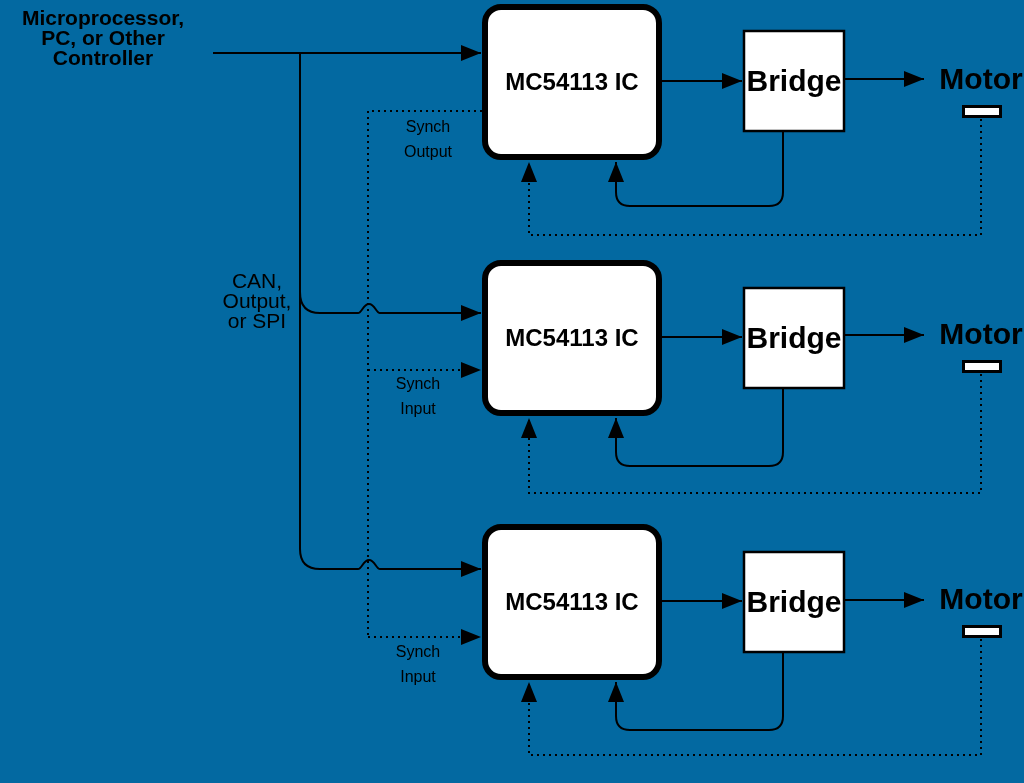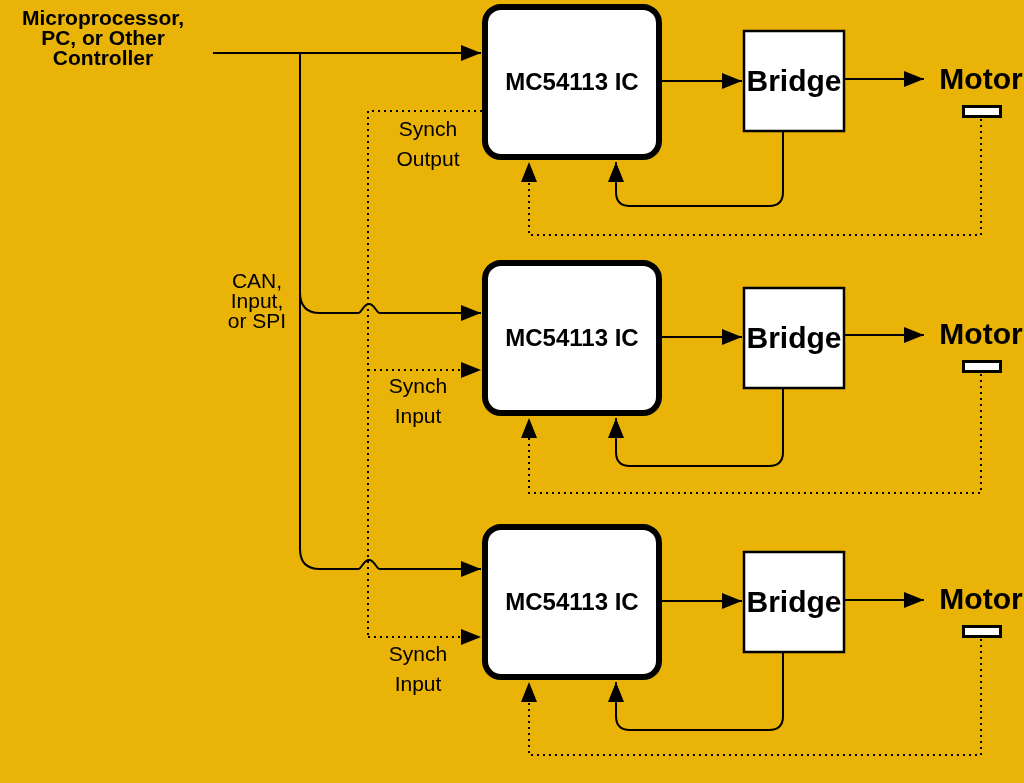--- a/index.html
+++ b/index.html
@@ -4,21 +4,21 @@
 <style>
   html, body { margin: 0; padding: 0; }
   body {
     font-family: "Liberation Sans", sans-serif;
     background: #ffffff;
   }
   .stage {
     position: relative;
     width: 1024px;
     height: 783px;
-    background: #eab308;
+    background: #0369a1;
     overflow: hidden;
   }
   .stage svg {
     position: absolute;
     left: 0; top: 0;
     width: 1024px; height: 783px;
   }
   .lbl {
     position: absolute;
     color: #000000;
@@ -28,21 +28,21 @@
   }
   .lbl-c {
     position: absolute;
     color: #000000;
     text-align: center;
     white-space: nowrap;
     transform: translate(-50%, -50%);
   }
   .controller { font-size: 21px; line-height: 20px; font-weight: bold; }
   .bus { font-size: 21px; line-height: 20px; }
-  .synch { font-size: 21px; line-height: 30px; }
+  .synch { font-size: 16px; line-height: 25px; }
   .icText { font-size: 24px; font-weight: bold; }
   .boxText { font-size: 30px; font-weight: bold; }
 </style>
 </head>
 <body>
 
 <div class="stage">
 
   <svg viewBox="0 0 1024 783">
     <defs>
@@ -83,21 +83,21 @@
     <rect x="963.5" y="626.5" width="37" height="10" fill="#fff" stroke="#000" stroke-width="3"></rect>
     <path d="M783,652 V716 Q783,730 769,730 H630 Q616,730 616,716 V682" fill="none" stroke="#000" stroke-width="2" marker-end="url(#ah)"></path>
     <path d="M981,639 V755 H529 V682" fill="none" stroke="#000" stroke-width="2" stroke-dasharray="2 4" marker-end="url(#ah)"></path>
   </svg>
 
   <div class="lbl controller" style="left:103px; top:8px;">Microprocessor,
 PC, or Other
 Controller</div>
 
   <div class="lbl bus" style="left:257px; top:271px;">CAN,
-Input,
+Output,
 or SPI</div>
 
   <div class="lbl synch" style="left:428px; top:114px;">Synch
 Output</div>
 
   <div class="lbl synch" style="left:418px; top:371px;">Synch
 Input</div>
 
   <div class="lbl synch" style="left:418px; top:639px;">Synch
 Input</div>

